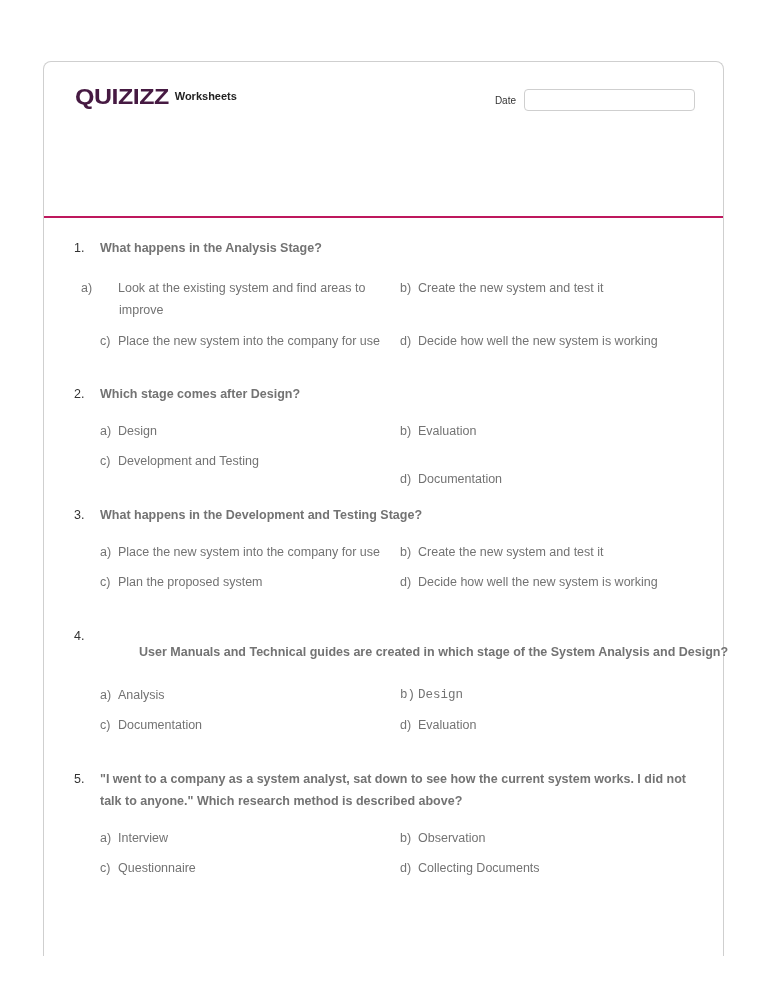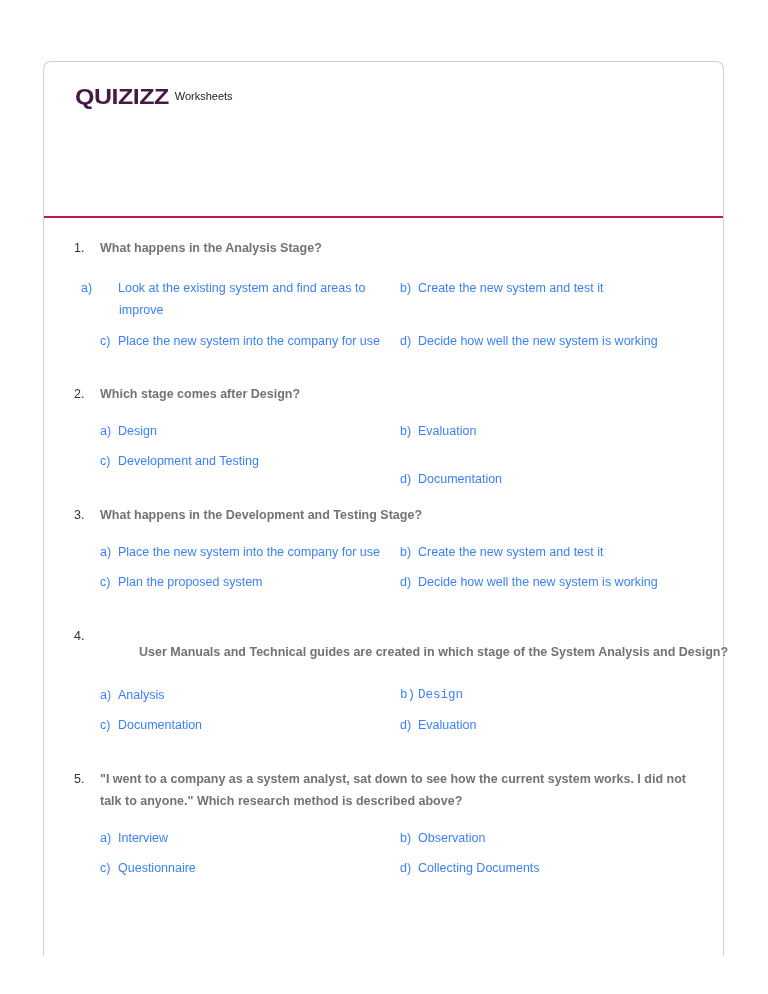--- a/index.html
+++ b/index.html
@@ -15,55 +15,59 @@
     .header {
       position: absolute; left: 0; top: 0; right: 0; height: 154px;
       border-bottom: 2px solid #be185d;
     }
     .logo-row { position: absolute; left: 31px; top: 22px; display: flex; align-items: center; }
     .logo {
       font-family: "Liberation Sans", sans-serif; font-weight: 700; font-size: 25px;
       color: #461a42; letter-spacing: -0.5px; line-height: 24px;
       transform: scaleY(0.9);
     }
-    .logo-sub { font-size: 11px; font-weight: 400; color: #222; margin-left: 6px; }
+    .logo-sub { font-size: 11px; font-weight: 700; color: #222; margin-left: 6px; }
     .meta { position: absolute; left: 30px; top: 62px; font-size: 9.5px; color: #222; }
     .meta div { height: 19px; line-height: 11px; }
     .meta .title { font-weight: 700; height: 18px; }
     .fields { position: absolute; left: 430px; top: 26px; }
     .field-row { display: flex; align-items: center; height: 24px; margin-bottom: 15px; }
     .field-label { width: 42px; text-align: right; font-size: 10px; color: #333; margin-right: 8px; }
     .field-input {
       width: 171px; height: 22px; border: 1px solid #cfcfcf; border-radius: 4px;
       box-sizing: border-box; background: #fff; font-family: "Liberation Sans", sans-serif;
     }
     .questions { position: absolute; left: 0; top: 175px; right: 0; }
     .q { position: absolute; left: 0; right: 0; }
     .q-num { position: absolute; left: 30px; font-size: 12.5px; color: #333; }
     .q-text {
       position: absolute; left: 56px; width: 590px; font-size: 12.5px; font-weight: 700;
       color: #737373; line-height: 22px;
     }
-    .opt { position: absolute; font-size: 12.5px; color: #3b82f6; line-height: 22px; width: 290px; }
+    .opt { position: absolute; font-size: 12.5px; color: #737373; line-height: 22px; width: 290px; }
     .opt-letter { display: inline-block; width: 18px; }
     .opt-body { display: inline; }
     .opt.wrap { padding-left: 19px; text-indent: -19px; }
     .col-a { left: 56px; }
     .col-b { left: 356px; }
   </style>
 </head>
 <body>
 
 <div class="card">
   <div class="header">
     <div class="logo-row">
       <span class="logo">QUIZIZZ</span>
       <span class="logo-sub">Worksheets</span>
     </div>
     <div class="fields">
+      <div class="field-row">
+        <span class="field-label">Date</span>
+        <input class="field-input" type="text" value="" style="">
+      </div>
     </div>
   </div>
 
   <div class="questions">
 
     <div class="q" style="top:0;">
       <span class="q-num" style="top:4px;">1.</span>
       <div class="q-text" style="top:0;">What happens in the Analysis Stage?</div>
       <div class="opt col-a wrap" style="top:40px;"><span class="opt-letter">a)</span><span class="opt-body">Look at the existing system and find areas to improve</span></div>
       <div class="opt col-b" style="top:40px;"><span class="opt-letter">b)</span><span class="opt-body">Create the new system and test it</span></div>

